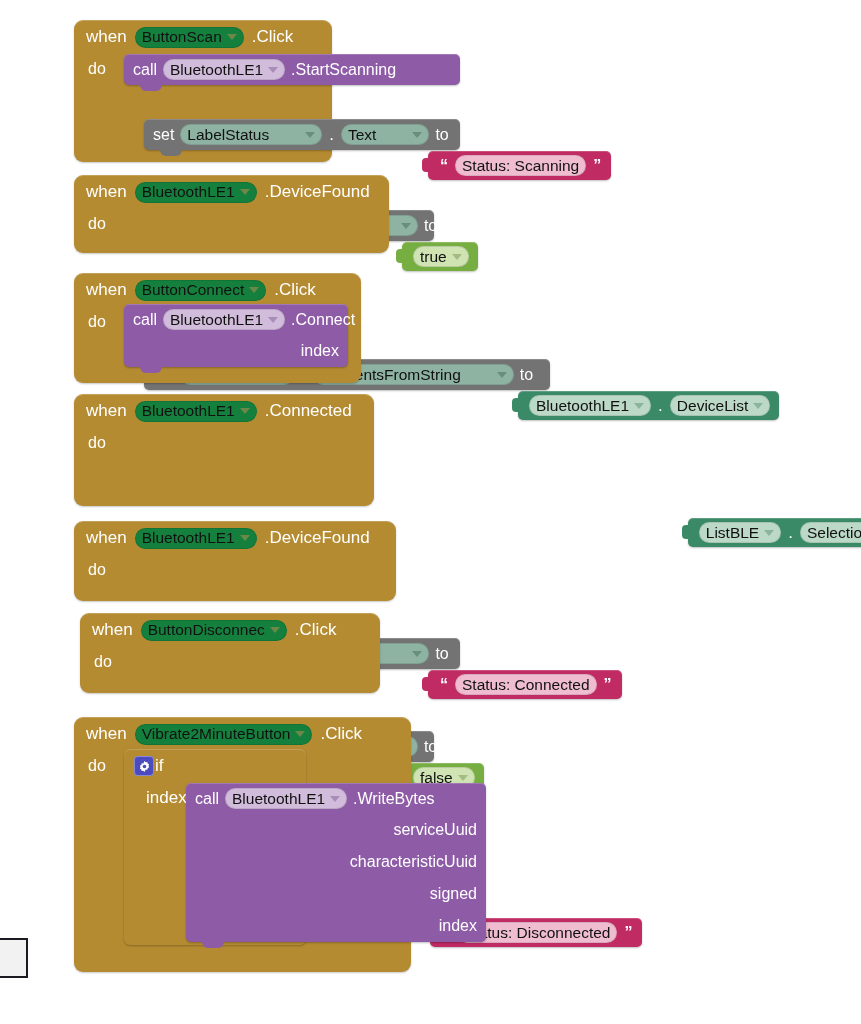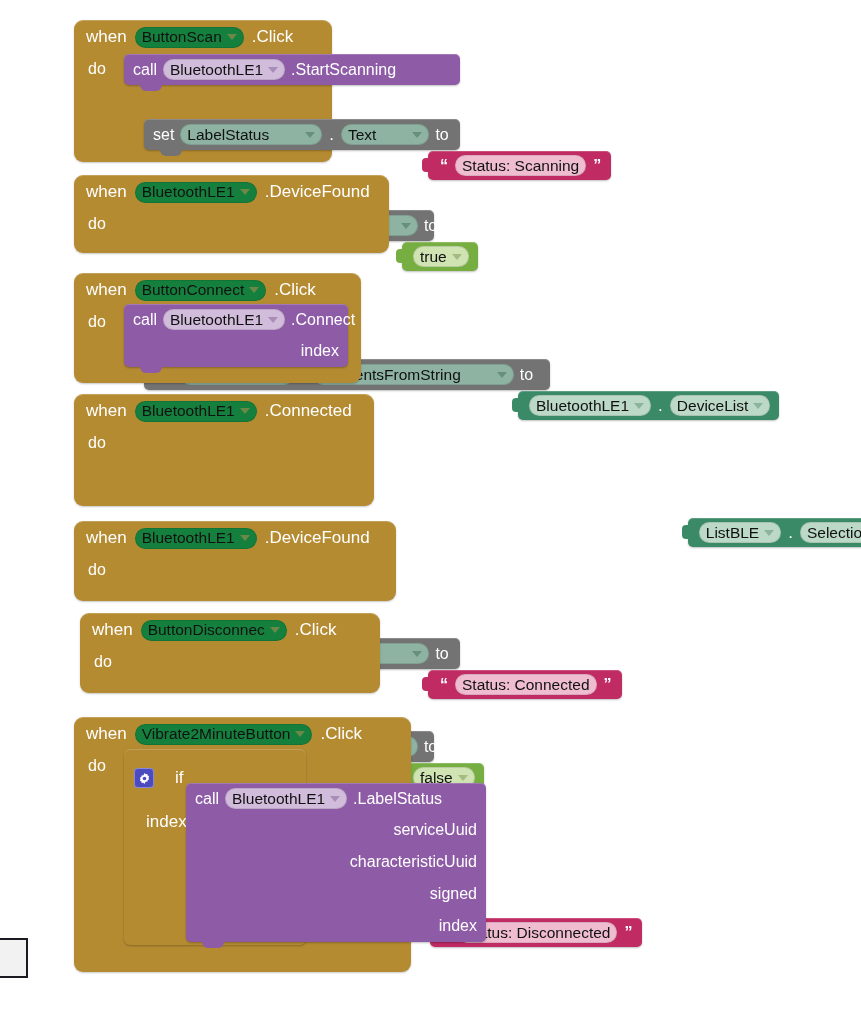--- a/index.html
+++ b/index.html
@@ -108,21 +108,21 @@
   }
   .call-head{display:flex;align-items:center;gap:6px;height:31px;padding:0 9px;font-size:16px;}
   .arg-row{display:flex;align-items:center;justify-content:flex-end;height:32px;padding:0 0 0 9px;font-size:16px;}
   .arg-name{padding-right:9px;}
 
   
   .ifblk{
     position:relative;background:#b58b32;border-radius:6px;
     box-shadow:inset 0 1px 0 rgba(255,255,255,.18), 0 1px 2px rgba(0,0,0,.25);
   }
-  .if-head{display:flex;align-items:center;gap:21px;height:34px;padding:12px 10px;color:#fff;font-size:17px;}
+  .if-head{display:flex;align-items:center;gap:1px;height:34px;padding:0 10px;color:#fff;font-size:17px;}
   .gear{
     width:20px;height:20px;border-radius:4px;background:#4b4bbf;
     display:inline-flex;align-items:center;justify-content:center;
     box-shadow:inset 0 0 0 1px rgba(255,255,255,.35);
   }
   .then-row{display:flex;align-items:flex-start;}
   .then-label{color:#ffffff;font-size:17px;padding:5px 8px 0 22px;}
 
   .smallbox{
     position:absolute;background:#f2f2f2;border:2px solid #1a1a22;
@@ -411,21 +411,21 @@
   
 
   
   <div class="callbox" style="position:absolute;left:186px;top:783px;width:300px;">
     <div class="call-head">
       <span>call</span>
       <span class="field f-lav">
         <span>BluetoothLE1</span>
         <i class="dd on-lav"></i>
       </span>
-      <span>.LabelStatus</span>
+      <span>.WriteBytes</span>
     </div>
     <div class="arg-row">
       <span class="arg-name">serviceUuid</span>
     </div>
     <div class="arg-row">
       <span class="arg-name">characteristicUuid</span>
     </div>
     <div class="arg-row">
       <span class="arg-name">signed</span>
     </div>

